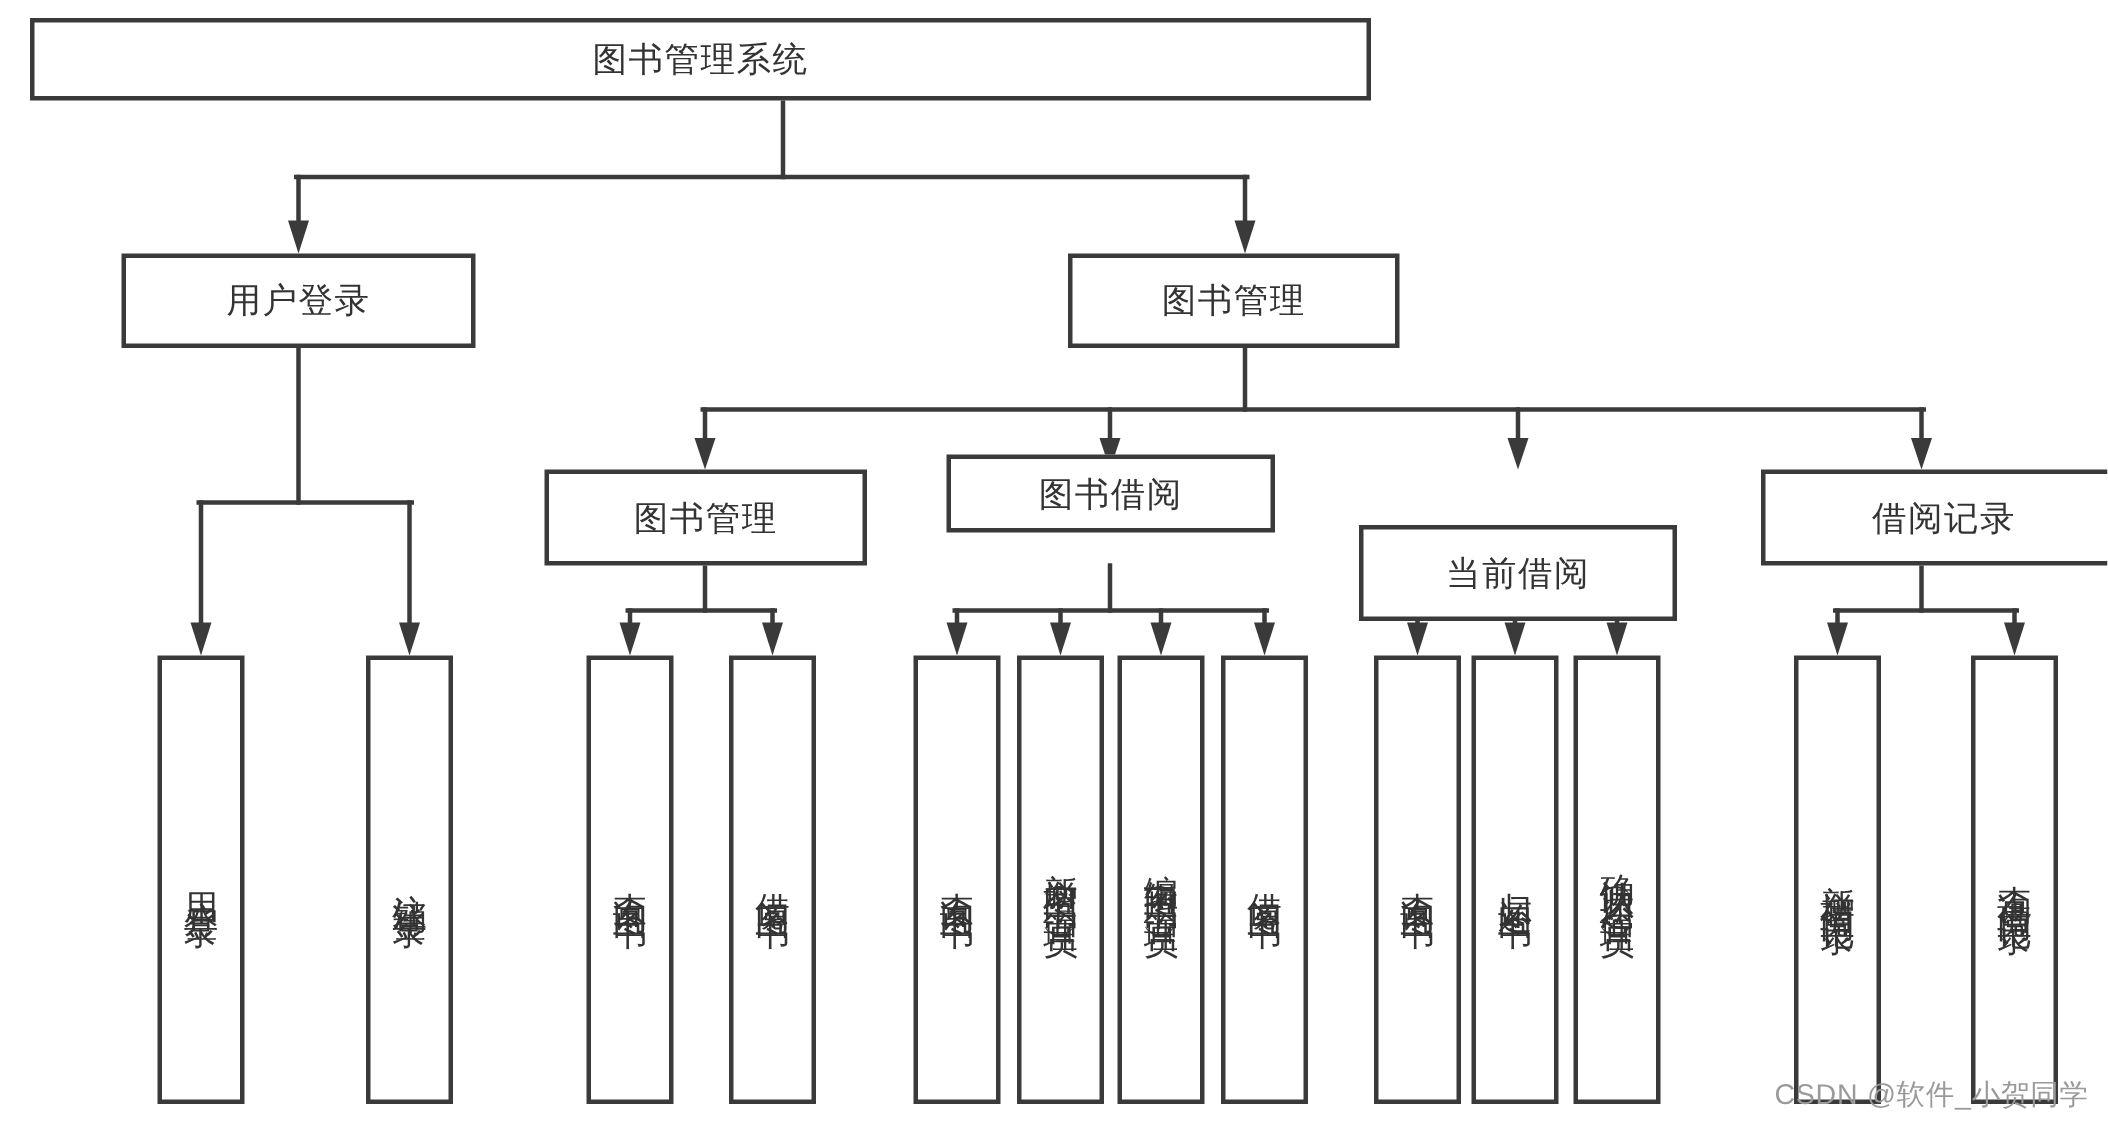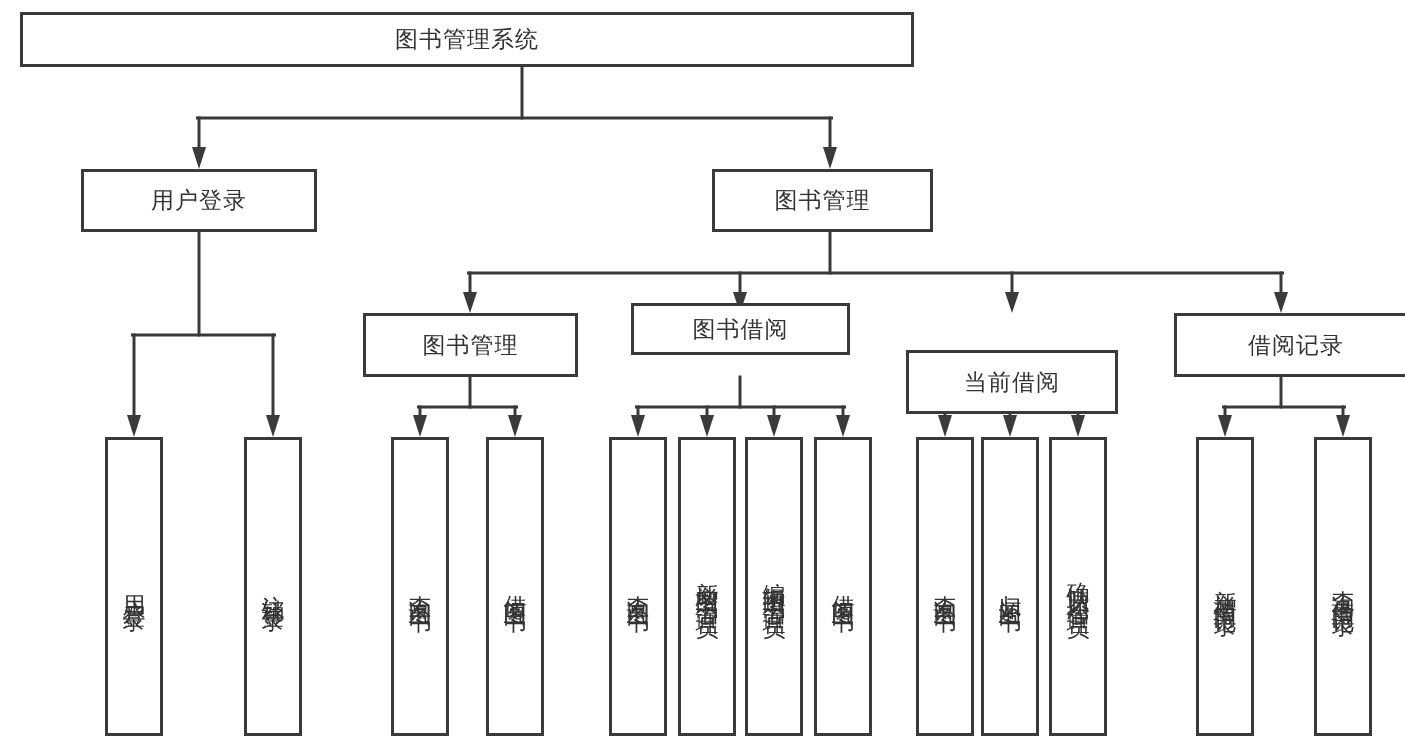--- a/index.html
+++ b/index.html
@@ -137,13 +137,14 @@
   <div class="box leaf" style="left:745px;top:437px;width:58px;height:299px;">编辑图书（管理员）</div>
   <div class="box leaf" style="left:814px;top:437px;width:58px;height:299px;">借阅图书</div>
 
   <div class="box leaf" style="left:916px;top:437px;width:58px;height:299px;">查询图书</div>
   <div class="box leaf" style="left:981px;top:437px;width:58px;height:299px;">归还图书</div>
   <div class="box leaf" style="left:1049px;top:437px;width:58px;height:299px;">确认归还（管理员）</div>
 
   <div class="box leaf" style="left:1196px;top:437px;width:58px;height:299px;">新增借阅记录</div>
   <div class="box leaf" style="left:1314px;top:437px;width:58px;height:299px;">查询借阅记录</div>
 
+  <div id="watermark">CSDN @软件_小贺同学</div>
 </div>
 
 </body></html>

